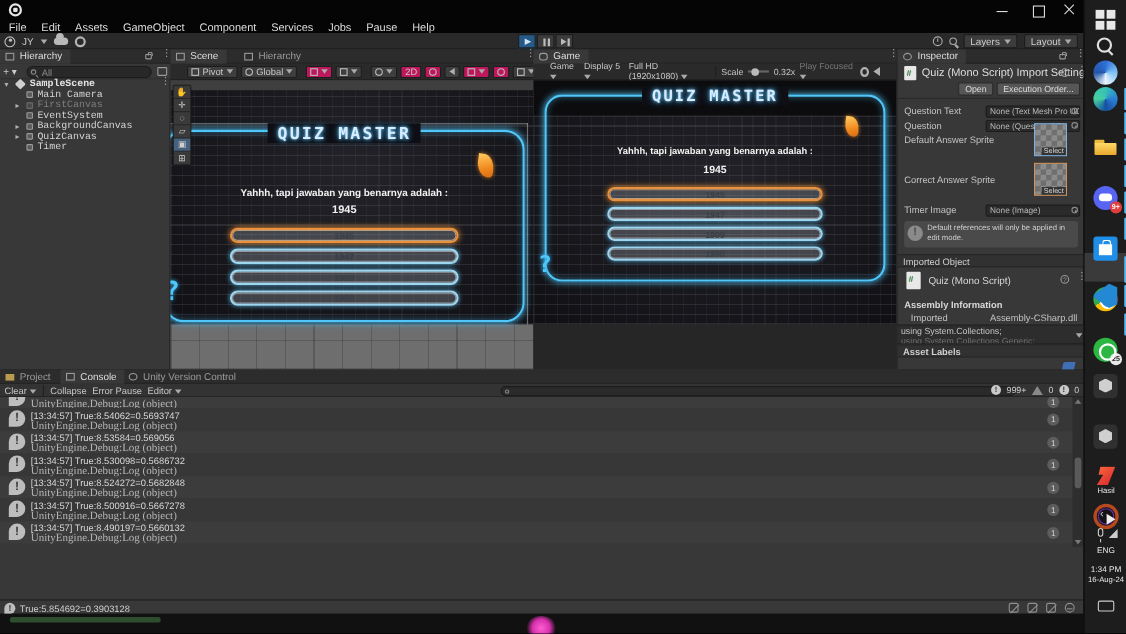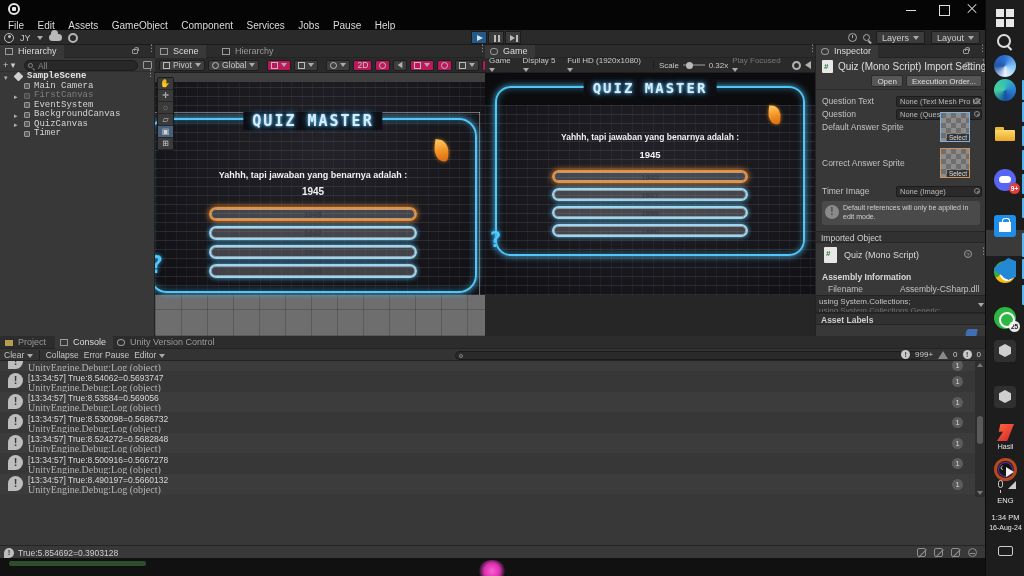--- a/index.html
+++ b/index.html
@@ -66,21 +66,21 @@
   .h-filter { position:absolute; right:3px; top:3px; width:9px; height:8px; border:1px solid #999; border-radius:1px; }
   .tree { position:absolute; left:0; top:27px; width:155px; }
   .trow { position:relative; height:9.5px; font-size:9px; line-height:9.5px; color:#d4d4d4; white-space:nowrap; }
   .trow .arr { position:absolute; font-size:7px; color:#b0b0b0; top:0.5px; }
   .trow .obj { position:absolute; top:1.5px; width:6px; height:6px; border:1px solid #9a9a9a; background:#5a5a5a; border-radius:1px; }
   .trow .lbl { position:absolute; top:0;font-family:Liberation Mono, monospace; }
   .trow.disabled .lbl { color:#7e7e7e; } .trow.disabled .obj { opacity:.5; }
   .scene-ic { position:absolute; top:1px; width:7px; height:7px; background:#cfcfcf; transform:rotate(45deg); border-radius:1px; }
 
   
-  .subtoolbar { position:absolute; left:0; top:13px; width:100%; height:15px; background:#2a2a2a; border-bottom:1px solid #1e1e1e; display:flex; align-items:center; gap:3px; padding:0 4px; font-size:8.5px; color:#c8c8c8; }
+  .subtoolbar { position:absolute; left:0; top:13px; width:100%; height:15px; background:#2a2a2a; border-bottom:1px solid #1e1e1e; display:flex; align-items:center; gap:3px; padding:0 15px; font-size:8.5px; color:#c8c8c8; }
   .sbtn { background:#3e3e3e; border:1px solid #1d1d1d; border-radius:2px; height:11px; display:flex; align-items:center; gap:3px; padding:0 3px; white-space:nowrap; }
   .sbtn.blue { background:#be185d; }
   .sep { width:1px; height:10px; background:#1f1f1f; margin:0 1px; }
   .mini-ic { width:7px; height:7px; border:1px solid #bbb; display:inline-block; }
   .round-ic { width:7px; height:7px; border:1px solid #bbb; border-radius:50%; display:inline-block; }
 
   .brick { background:
     repeating-linear-gradient(0deg, rgba(150,150,165,0.16) 0 1px, transparent 1px 9px),
     repeating-linear-gradient(90deg, rgba(120,120,135,0.10) 0 1px, transparent 1px 21px),
     repeating-linear-gradient(90deg, transparent 0 10px, rgba(140,140,155,0.07) 10px 11px, transparent 11px 21px),
@@ -553,21 +553,21 @@
   <div style="position:absolute;left:0;top:200px;width:170px;height:22px">
     <div class="cs-icon" style="left:8px;top:2px;width:13px;height:16px"></div>
     <div style="position:absolute;left:28px;top:5px;font-size:9px;color:#d8d8d8">Quiz (Mono Script)</div>
     <span class="help-c" style="right:14px;top:5px">?</span>
     <span class="dots3" style="top:5px"></span>
   </div>
   <div class="prow" style="top:226px;font-weight:bold;color:#d8d8d8">
     <span>Assembly Information</span>
   </div>
   <div class="prow" style="top:238px">
-    <span style="padding-left:6px">Filename</span>
+    <span style="padding-left:6px">Imported</span>
     <span style="position:absolute;left:78px">Assembly-CSharp.dll</span>
   </div>
   <div class="codebox" style="top:250px">
     <div class="c1">using System.Collections;</div>
     <div class="c2">using System.Collections.Generic;</div>
     <span class="caret" style="position:absolute;right:2px;top:7px"></span>
   </div>
   <div class="secbar" style="top:268px;font-weight:bold">Asset Labels</div>
   <div class="tagicon" style="top:284px"></div>
 </div>

